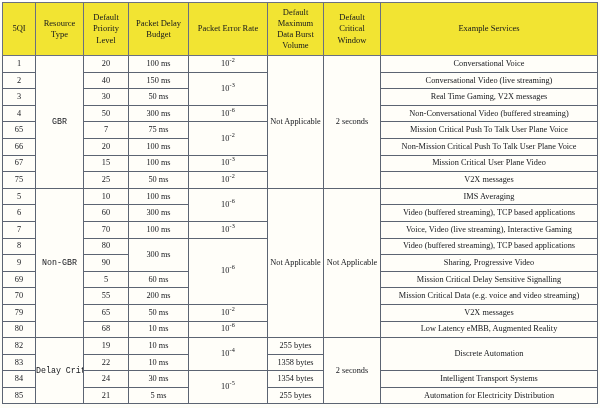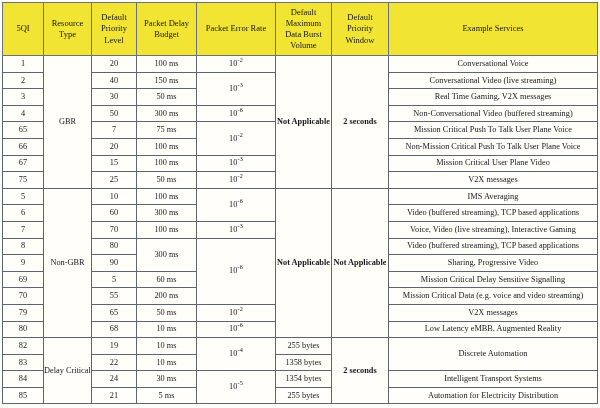--- a/index.html
+++ b/index.html
@@ -52,43 +52,44 @@
   }
   td.svc, th.svc {
     text-align: left;
     padding-left: 5px;
   }
   th.svc { text-align: center; padding-left: 2px; }
   td.rtype {
     line-height: 1.25;
     white-space: normal;
     padding: 0 2px;
-  }
-  td.grp { white-space: normal; line-height: 1.25; font-weight: bold; }
+    font-family: Liberation Mono, monospace;
+  }
+  td.grp { white-space: normal; line-height: 1.25; }
   sup {
     font-size: 6.2px;
     vertical-align: super;
     line-height: 0;
   }
   .exp-cell { letter-spacing: 0.1px; }
 </style>
 </head>
 <body>
 
 <div id="sheet">
   <table class="qos">
     <thead>
       <tr>
-        <th style="width:41px">5QI</th>
+        <th style="width:33px">5QI</th>
         <th style="width:48px">Resource Type</th>
         <th style="width:45px">Default Priority Level</th>
         <th style="width:60px">Packet Delay Budget</th>
         <th style="width:79px">Packet Error Rate</th>
         <th style="width:56px">Default Maximum Data Burst Volume</th>
-        <th style="width:57px">Default Priority Window</th>
+        <th style="width:57px">Default Critical Window</th>
         <th class="svc">Example Services</th>
       </tr>
     </thead>
     <tbody id="tbody">
         <tr>
           <td>1</td>
           <td class="rtype" rowspan="8">GBR</td>
           <td>20</td>
           <td>100 ms</td>
           <td class="exp-cell">10<sup>-2</sup></td>

